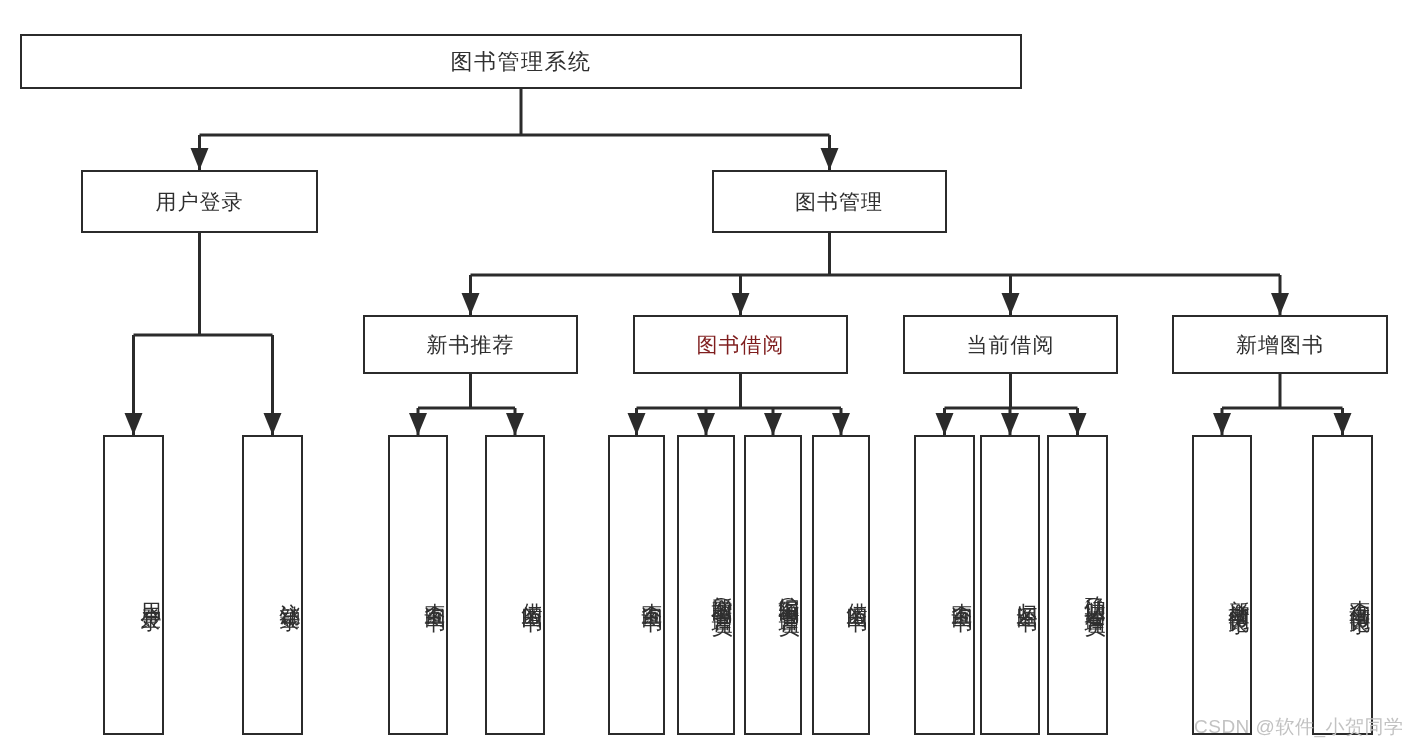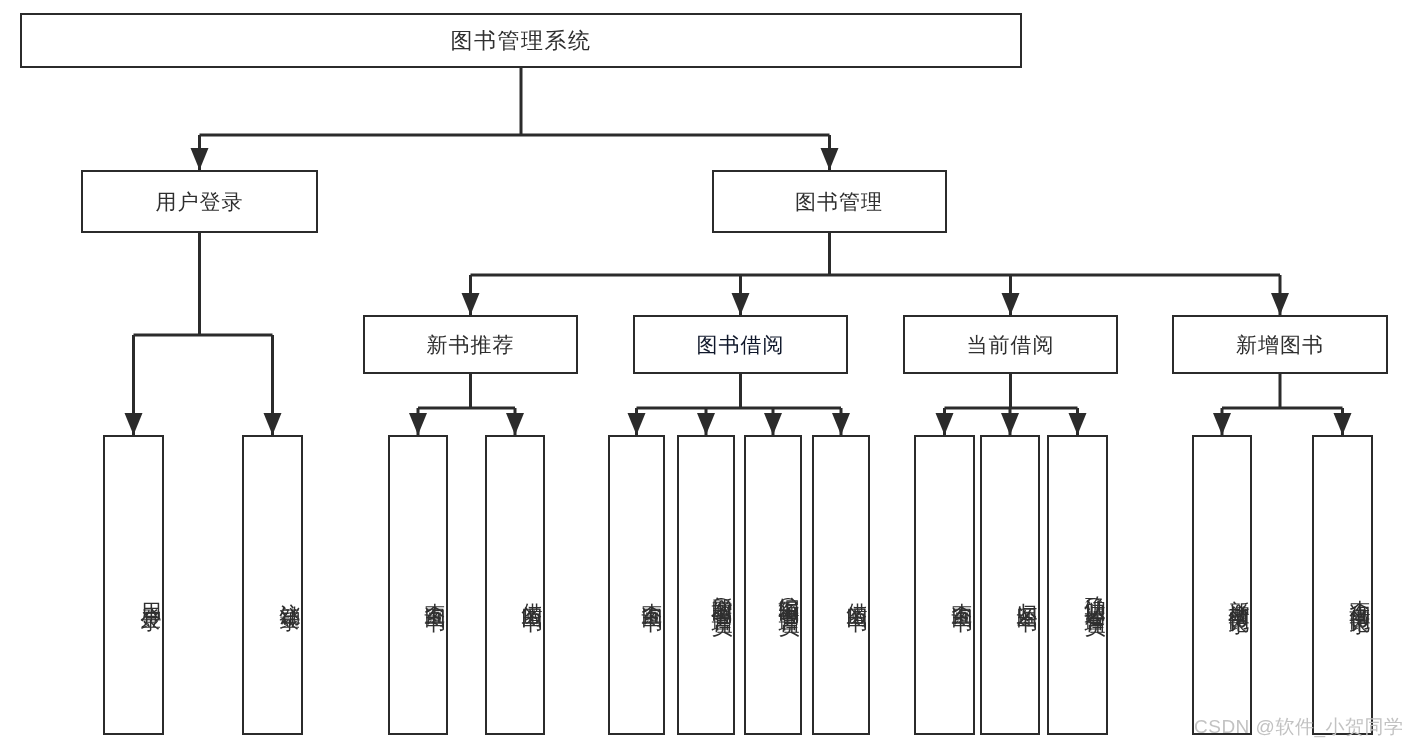--- a/index.html
+++ b/index.html
@@ -4,21 +4,21 @@
 <style>
   html,body{margin:0;padding:0;background:#ffffff;}
   body{width:1405px;height:747px;overflow:hidden;
        font-family:"Liberation Sans","DejaVu Sans",sans-serif;}
   #stage{position:relative;width:1405px;height:747px;background:#ffffff;}
   svg.wires{position:absolute;left:0;top:0;width:1405px;height:747px;}
   .node{position:absolute;box-sizing:border-box;background:#ffffff;
         border:2.5px solid #2b2b2b;display:flex;align-items:center;
         justify-content:center;color:#2f2f2f;}
   .node.h{font-size:21px;letter-spacing:1px;}
-  .node.root{font-size:22px;letter-spacing:1.5px;}
+  .node.root{font-size:22px;letter-spacing:1.5px;margin-top:21px;}
   .node.v{writing-mode:vertical-rl;text-orientation:upright;
           font-size:21px;letter-spacing:3px;line-height:1.05;
           padding-top:14px;align-items:flex-start;}
   .watermark{position:absolute;color:#c2c2c2;font-size:19px;
              letter-spacing:0.5px;white-space:nowrap;}
 </style>
 </head>
 <body>
 
 <div id="stage">
@@ -86,21 +86,21 @@
       </div>
       <div class="node h" style="left: 81px; top: 170px; width: 237px; height: 63px; border-color: rgb(43, 43, 43); background: rgb(255, 255, 255); color: rgb(47, 47, 47);">
         <span>用户登录</span>
       </div>
       <div class="node h" style="left: 712px; top: 170px; width: 235px; height: 63px; border-color: rgb(43, 43, 43); background: rgb(255, 255, 255); color: rgb(47, 47, 47); padding-left: 19px;">
         <span>图书管理</span>
       </div>
       <div class="node h" style="left: 363px; top: 315px; width: 215px; height: 59px; border-color: rgb(43, 43, 43); background: rgb(255, 255, 255); color: rgb(47, 47, 47);">
         <span>新书推荐</span>
       </div>
-      <div class="node h" style="left: 633px; top: 315px; width: 215px; height: 59px; border-color: rgb(43, 43, 43); background: rgb(255, 255, 255); color: #0f172a;">
+      <div class="node h" style="left: 633px; top: 315px; width: 215px; height: 59px; border-color: rgb(43, 43, 43); background: rgb(255, 255, 255); color: #7f1d1d;">
         <span>图书借阅</span>
       </div>
       <div class="node h" style="left: 903px; top: 315px; width: 215px; height: 59px; border-color: rgb(43, 43, 43); background: rgb(255, 255, 255); color: rgb(47, 47, 47); text-align: right;">
         <span>当前借阅</span>
       </div>
       <div class="node h" style="left: 1172px; top: 315px; width: 216px; height: 59px; border-color: rgb(43, 43, 43); background: rgb(255, 255, 255); color: rgb(47, 47, 47);">
         <span>新增图书</span>
       </div>
       <div class="node v" style="left: 103px; top: 435px; width: 61px; height: 300px; border-color: rgb(43, 43, 43); background: rgb(255, 255, 255); color: rgb(47, 47, 47);">
         <span>用户登录</span>

